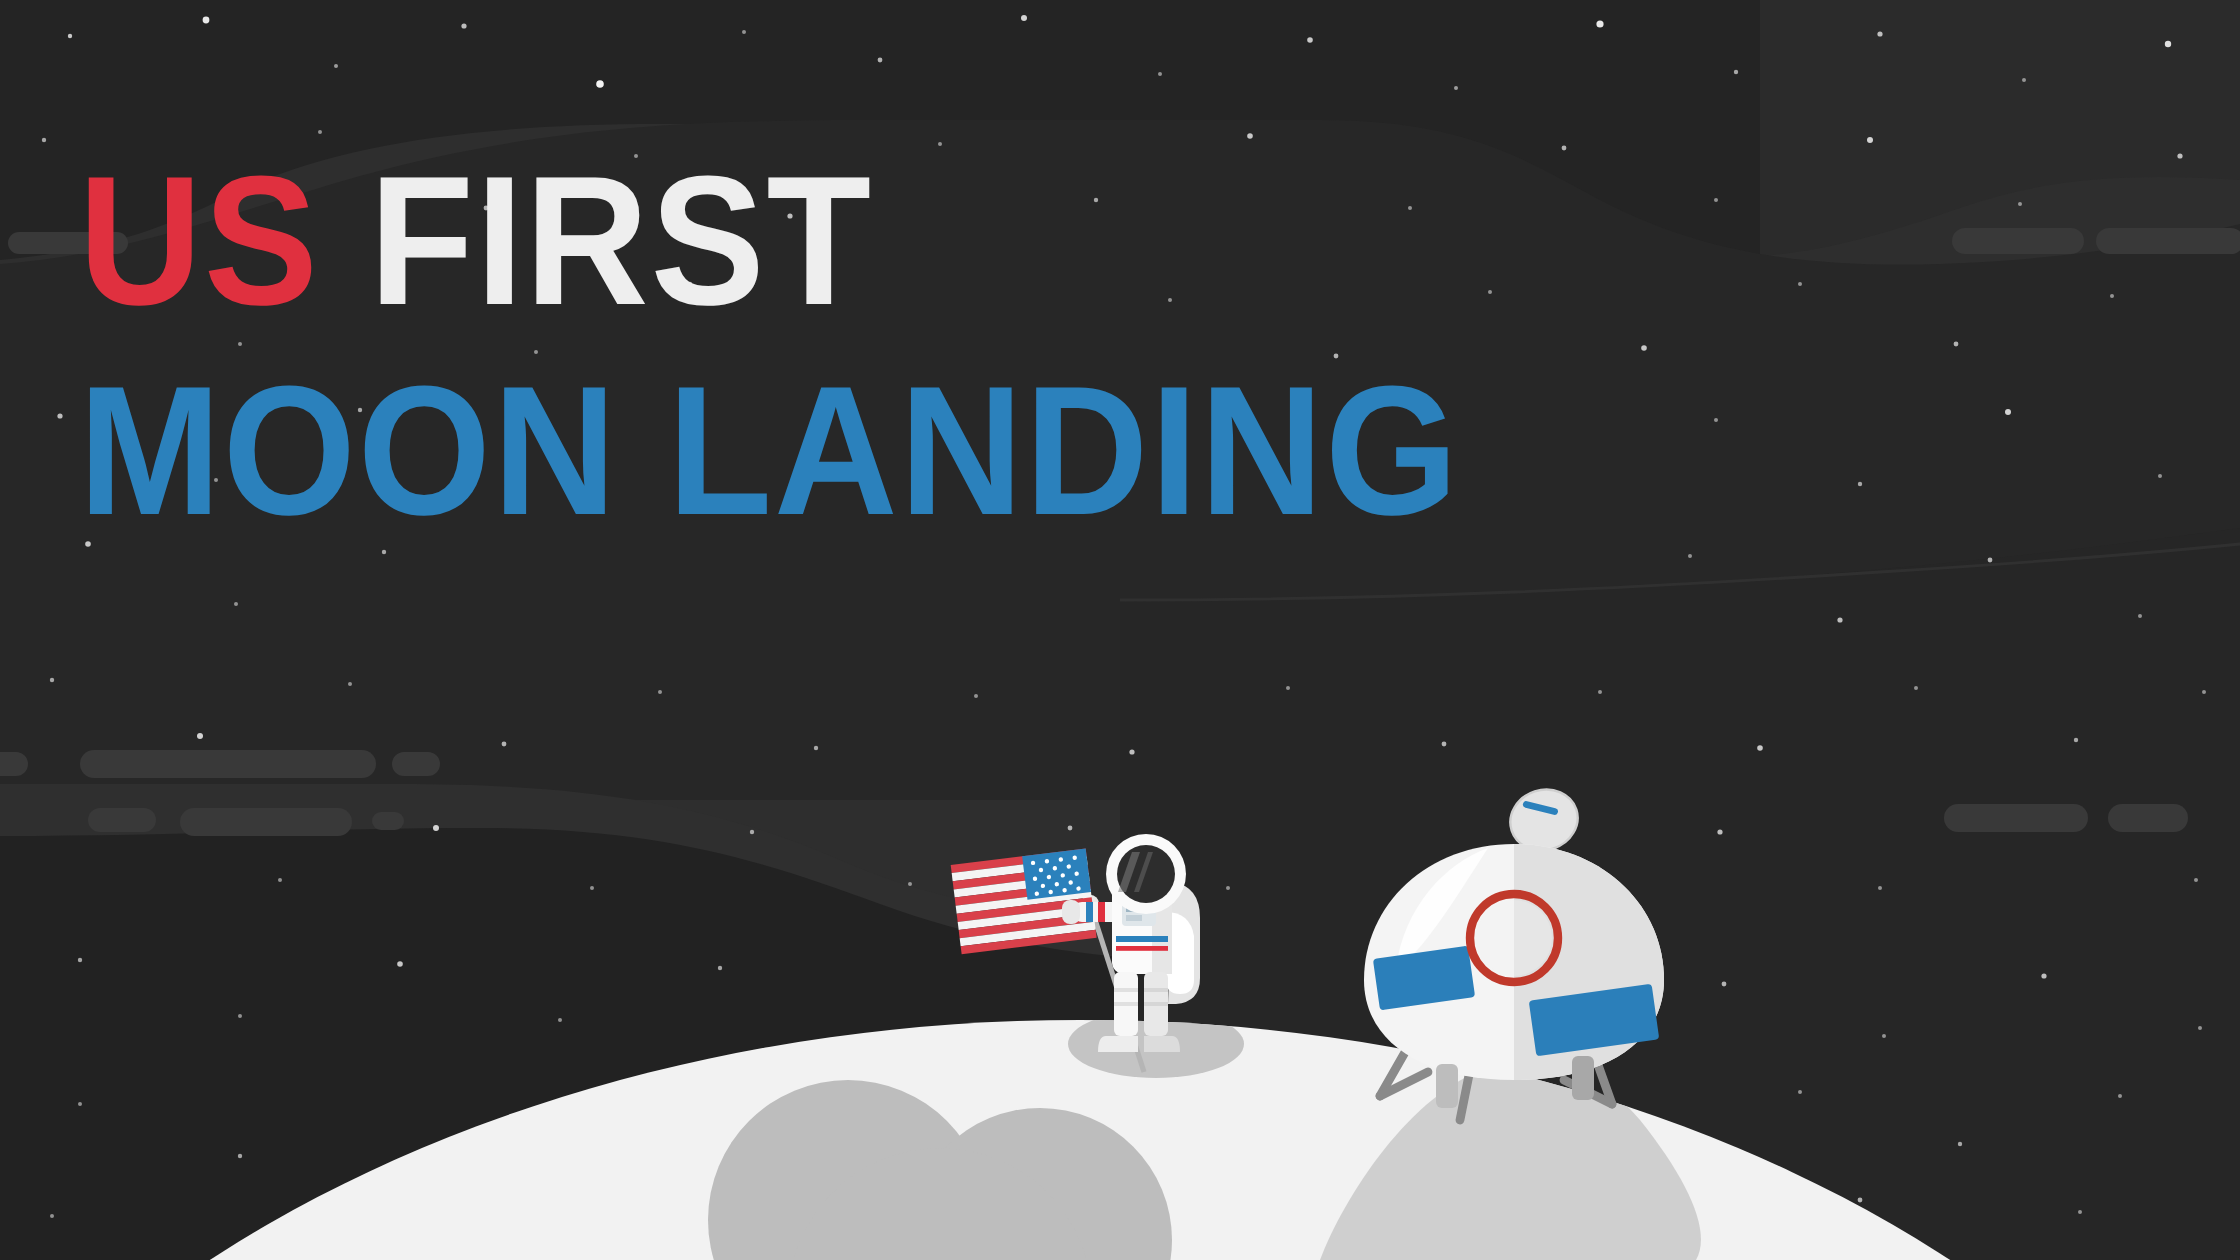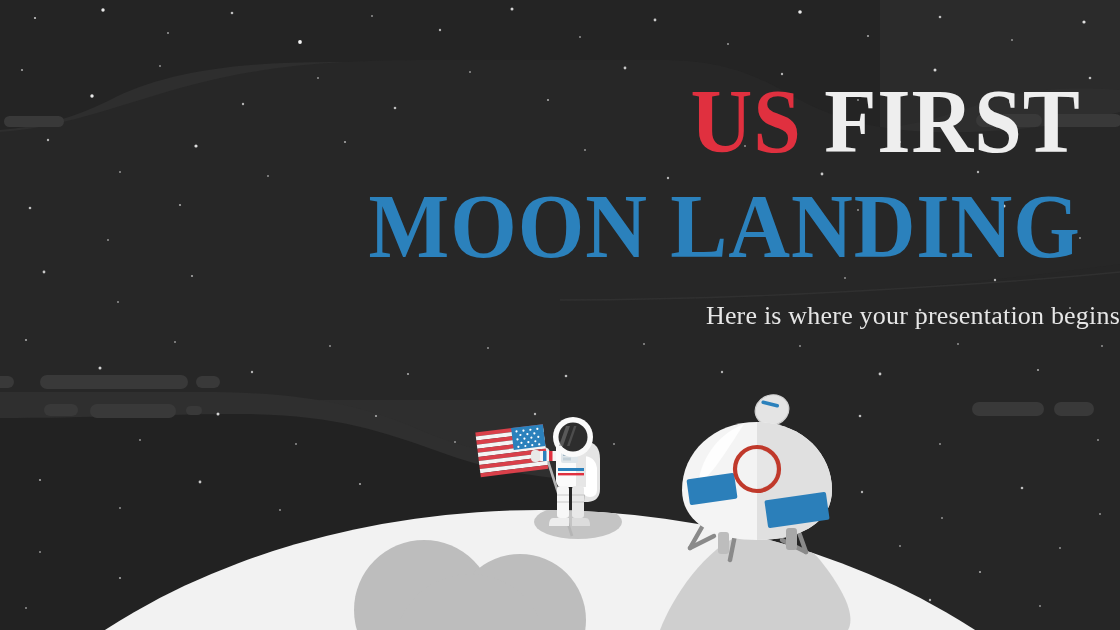--- a/index.html
+++ b/index.html
@@ -13,23 +13,22 @@
     width:1120px; height:630px;
     overflow:hidden;
     background:#2a2a2a;
   }
   .layer { position:absolute; inset:0; }
   .layer svg { display:block; width:100%; height:100%; }
 
   
   #text-block {
     position:absolute; left:0; right:0; top:78px;
-    text-align:right; z-index:40;
+    text-align:left; z-index:40;
     pointer-events:none;
-    font-family:Liberation Serif, serif;
   }
   .title-line {
     font-weight:bold;
     letter-spacing:1px;
     line-height:0.95;
     white-space:nowrap;
     font-stretch:condensed;
   }
   #title-line-1 {
     font-size:92px;
@@ -365,16 +364,15 @@
       <rect x="718" y="532" width="11" height="22" rx="3" fill="#bdbdbd"></rect>
       <rect x="786" y="528" width="11" height="22" rx="3" fill="#a8a8a8"></rect>
     </svg>
   </div>
 
   <div id="text-block">
     <div class="title-line" id="title-line-1">
       <span class="w-red">US</span><span>&nbsp;</span><span class="w-white">FIRST</span>
     </div>
     <div class="title-line w-blue" id="title-line-2">MOON LANDING</div>
-    <div id="subtitle">Here is where your presentation begins</div>
   </div>
 
 </div>
 
 </body></html>

